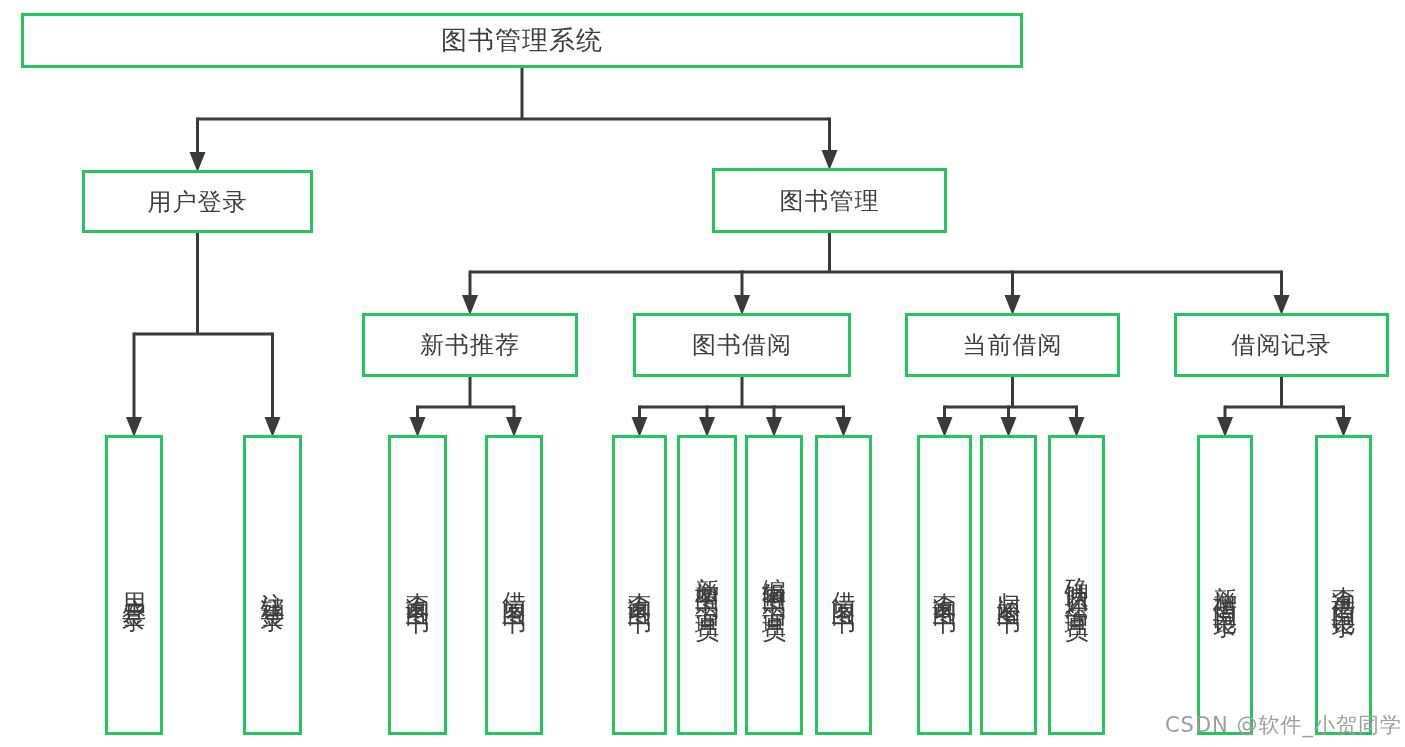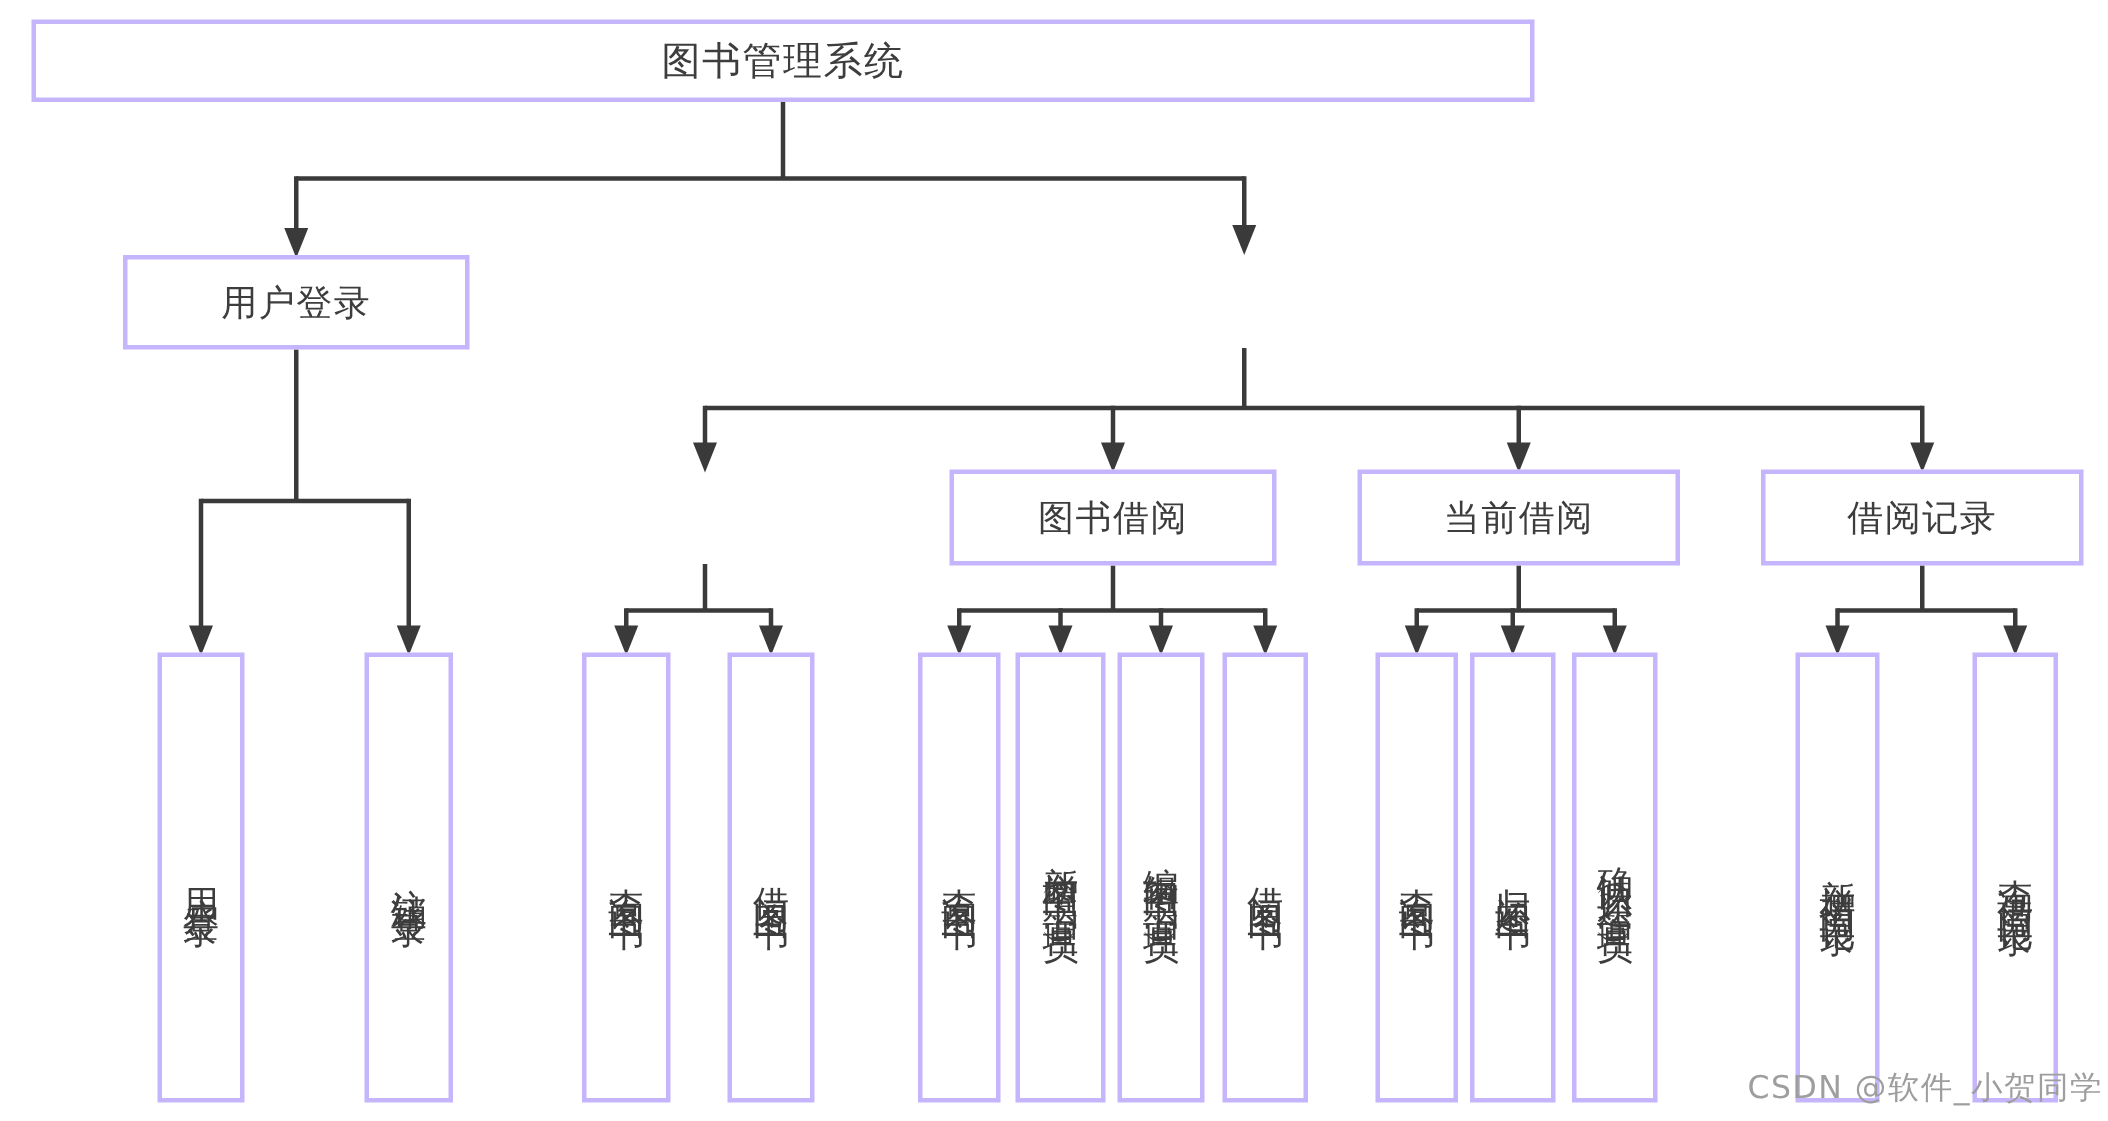--- a/index.html
+++ b/index.html
@@ -19,21 +19,21 @@
     position: absolute;
     left: 0;
     top: 0;
     width: 1405px;
     height: 747px;
     z-index: 1;
   }
   .node {
     position: absolute;
     box-sizing: border-box;
-    border: 3px solid #c4b5fd;
+    border: 3px solid #22c55e;
     background: #ffffff;
     display: flex;
     align-items: center;
     justify-content: center;
     z-index: 2;
     color: #3d3d3d;
   }
   .node.h .node-label {
     font-size: 24px;
     letter-spacing: 1px;
@@ -121,20 +121,26 @@
       <path d="M 1343.5 405.5 V 418" fill="none" stroke="#3a3a3a" stroke-width="3"></path>
       <polygon points="1335.5,417 1351.5,417 1343.5,437" fill="#3a3a3a"></polygon>
     </svg>
   <div id="watermark">CSDN @软件_小贺同学</div>
 <div class="node h root" style="left: 21px; top: 13px; width: 1002px; height: 55px;">
       <span class="node-label">图书管理系统</span>
     </div>
     <div class="node h" style="left: 82px; top: 170px; width: 231px; height: 63px;">
       <span class="node-label">用户登录</span>
     </div>
+    <div class="node h" style="left: 712px; top: 168px; width: 235px; height: 65px;">
+      <span class="node-label">图书管理</span>
+    </div>
+    <div class="node h" style="left: 362px; top: 313px; width: 216px; height: 64px;">
+      <span class="node-label">新书推荐</span>
+    </div>
     <div class="node h" style="left: 905px; top: 313px; width: 215px; height: 64px;">
       <span class="node-label">当前借阅</span>
     </div>
     <div class="node h" style="left: 633px; top: 313px; width: 218px; height: 64px;">
       <span class="node-label">图书借阅</span>
     </div>
     <div class="node h" style="left: 1174px; top: 313px; width: 215px; height: 64px;">
       <span class="node-label">借阅记录</span>
     </div>
     <div class="node v" style="left: 105px; top: 435px; width: 58px; height: 300px;">

